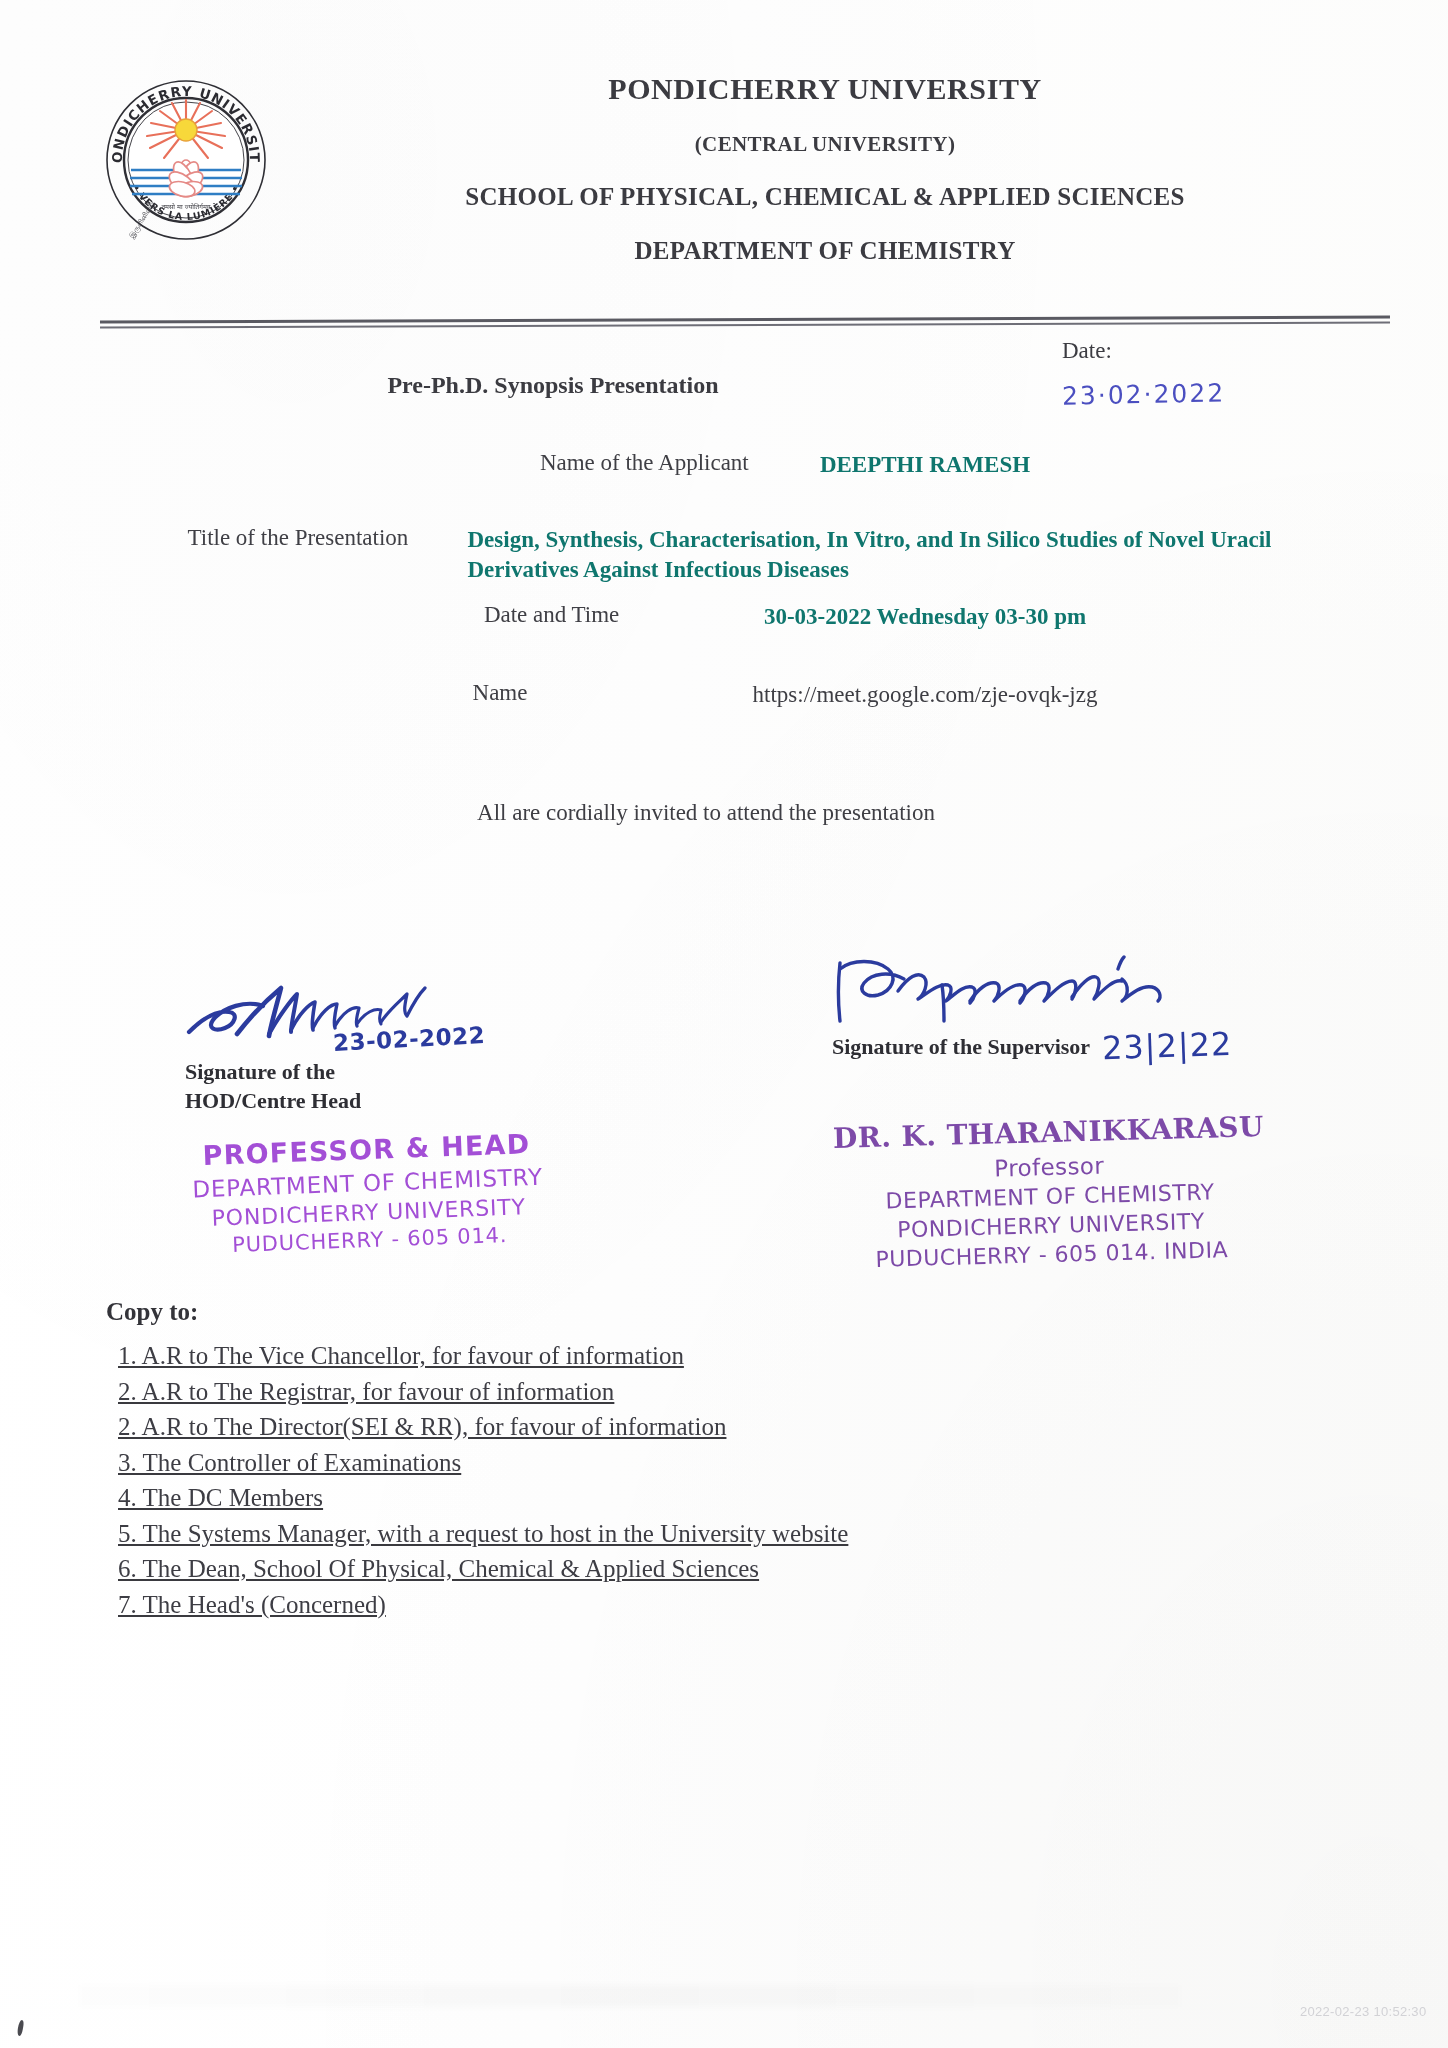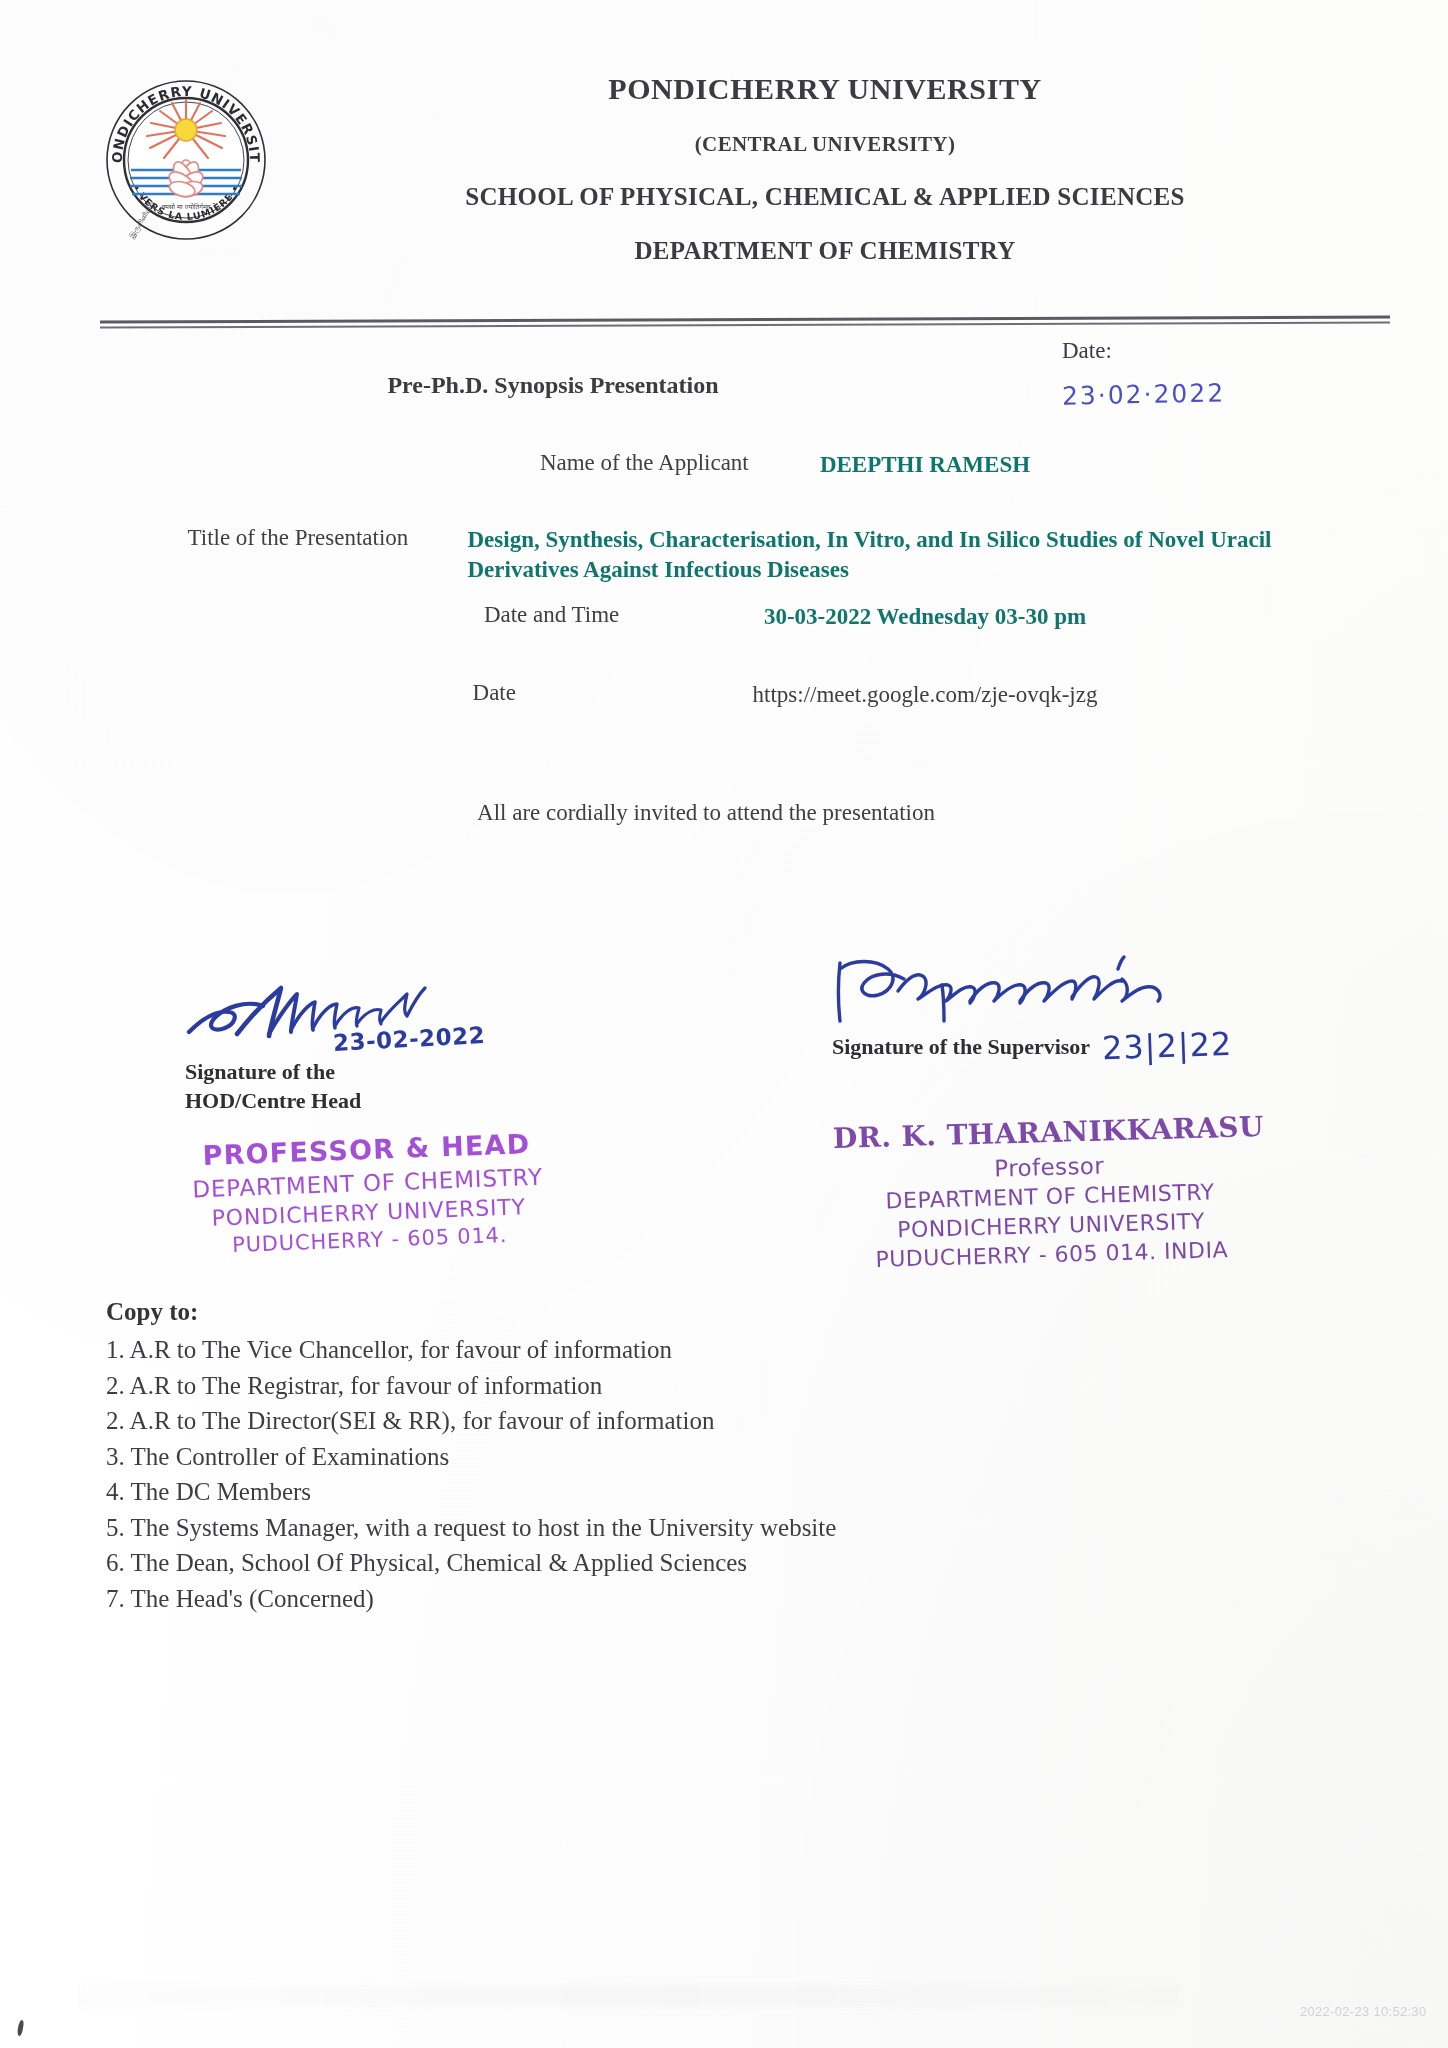--- a/index.html
+++ b/index.html
@@ -264,22 +264,23 @@
     width: 1100px;
   }
   .copyto-title {
     font-size: 25px;
     font-weight: bold;
     color: #333339;
     margin-bottom: 6px;
   }
   .copyto-list {
     list-style: none;
-    margin: 0;
+    margin: 12px;
     padding: 0;
+    text-decoration: underline;
   }
   .copyto-list li {
     font-size: 25px;
     color: #3d3d44;
     line-height: 1.42;
     white-space: nowrap;
   }
 
   
   .footer-stamp {
@@ -412,21 +413,21 @@
     <div class="gap-b"></div>
 
     <div class="drow">
       <div class="dlabel">Date and Time</div>
       <div class="dval">30-03-2022 Wednesday 03-30 pm</div>
     </div>
 
     <div class="gap-c"></div>
 
     <div class="drow">
-      <div class="dlabel">Date</div>
+      <div class="dlabel">Name</div>
       <div class="dval plain">https://meet.google.com/zje-ovqk-jzg</div>
     </div>
   </div>
 
   <div class="invite">All are cordially invited to attend the presentation</div>
 
   <div class="sig-left">
     <div class="sig-ink">
       <svg width="420" height="78" viewBox="0 0 420 78" aria-hidden="true">
         <g fill="none" stroke="#2b3b9e" stroke-linecap="round" stroke-linejoin="round">

